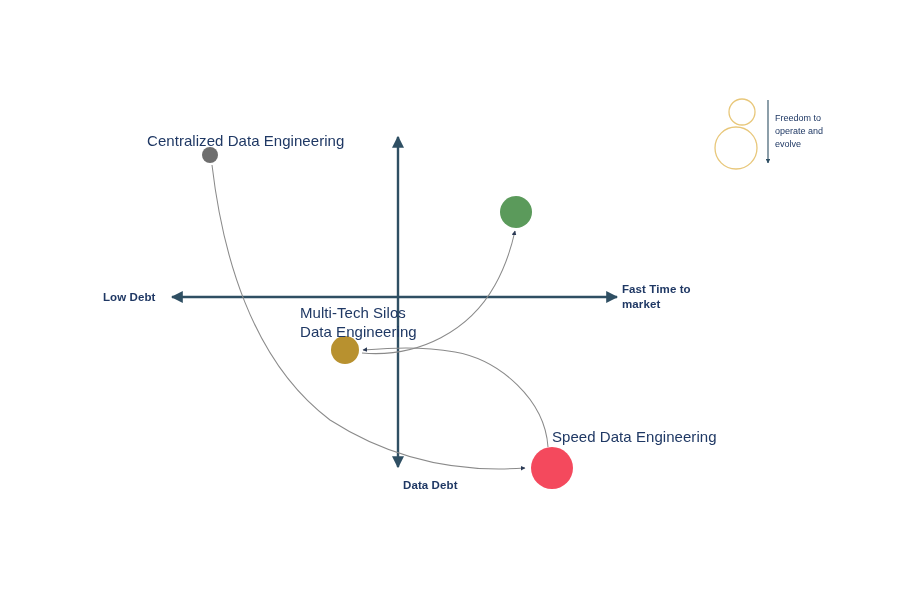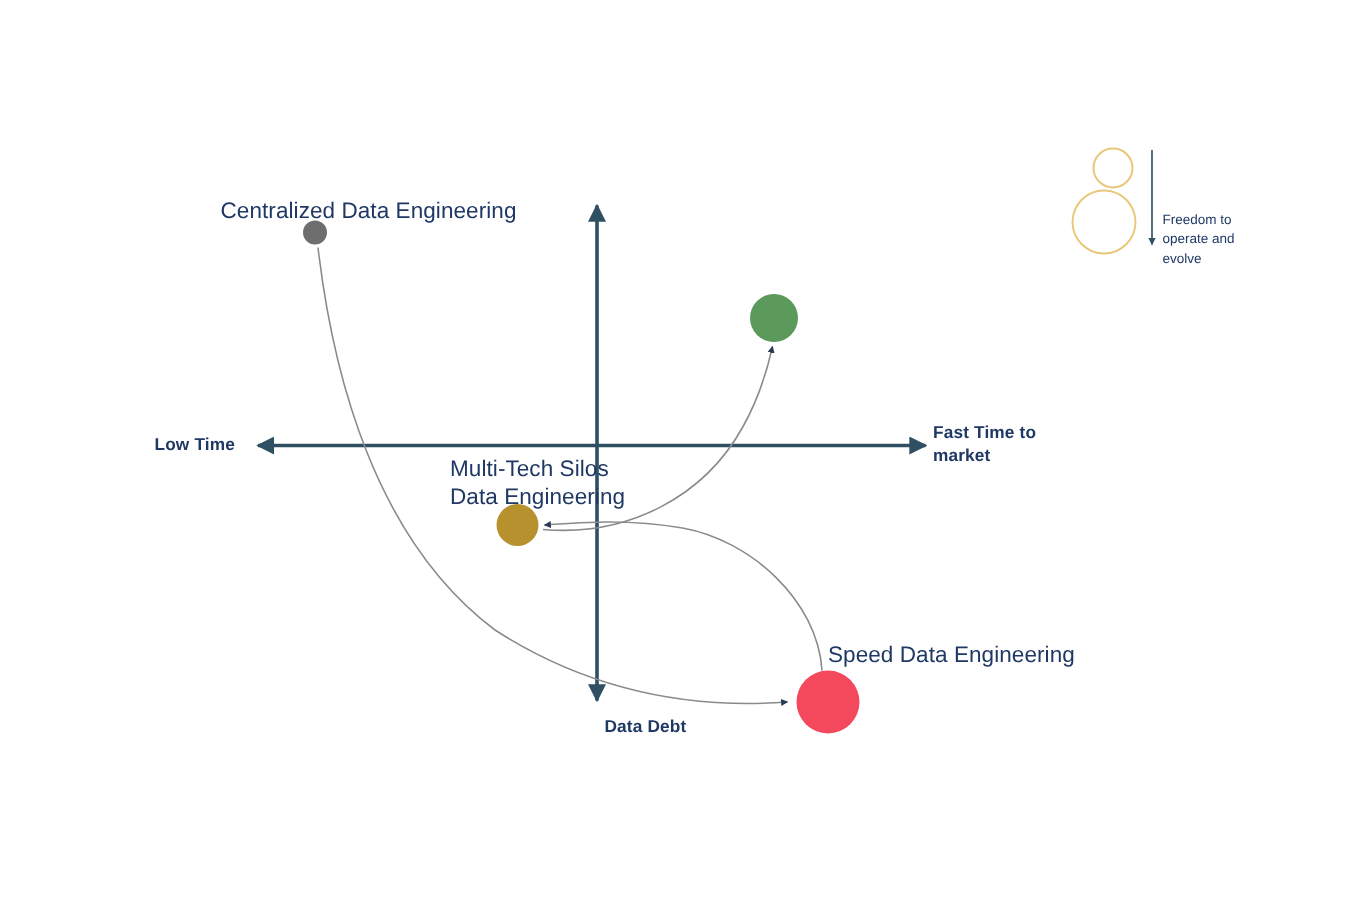--- a/index.html
+++ b/index.html
@@ -64,21 +64,21 @@
   #label-compliance   { left: 355px; top: 104px; }
   #label-data-debt    { left: 368px; top: 478px; margin-left: 35px; }
   #label-low-speed    { left: 103px; top: 290px; }
   #label-fast-time    { left: 622px; top: 282px; }
 
   #label-centralized  { left: 147px; top: 131px; }
   #label-decentralized{ left: 453px; top: 167px; }
   #label-multitech    { left: 300px; top: 303px; }
   #label-shadow       { left: 552px; top: 427px; }
 
-  #legend-text        { left: 775px; top: 112px; width: 80px; margin-top: 28px; }
+  #legend-text        { left: 775px; top: 112px; width: 80px; }
 </style>
 </head>
 <body>
 
 <div id="canvas">
 
   <svg class="layer-svg" viewBox="0 0 900 600">
     <defs>
       <marker id="axis-arrow" viewBox="0 0 10 10" refX="9" refY="5" markerWidth="5" markerHeight="5" orient="auto-start-reverse">
         <path d="M 0 0 L 10 5 L 0 10 z" fill="#2F4F63"></path>
@@ -112,21 +112,21 @@
     <g>
       <circle cx="742" cy="112" r="13" fill="none" stroke="#E8C77A" stroke-width="1.3"></circle>
       <circle cx="736" cy="148" r="21" fill="none" stroke="#E8C77A" stroke-width="1.3"></circle>
       <line x1="768" y1="100" x2="768" y2="163" stroke="#2F4F63" stroke-width="1.1" marker-end="url(#legend-arrow)"></line>
     </g>
   </svg>
 
 
   <div class="lbl axis-label" id="label-data-debt">Data Debt</div>
 
-  <div class="lbl axis-label" id="label-low-speed">Low Time</div>
+  <div class="lbl axis-label" id="label-low-speed">Low Debt</div>
 
   <div class="lbl axis-label" id="label-fast-time">Fast Time to
 market</div>
 
   <div class="lbl bubble-label" id="label-centralized">Centralized Data Engineering</div>
 
 
   <div class="lbl bubble-label" id="label-multitech">Multi-Tech Silos
 Data Engineering</div>
 

